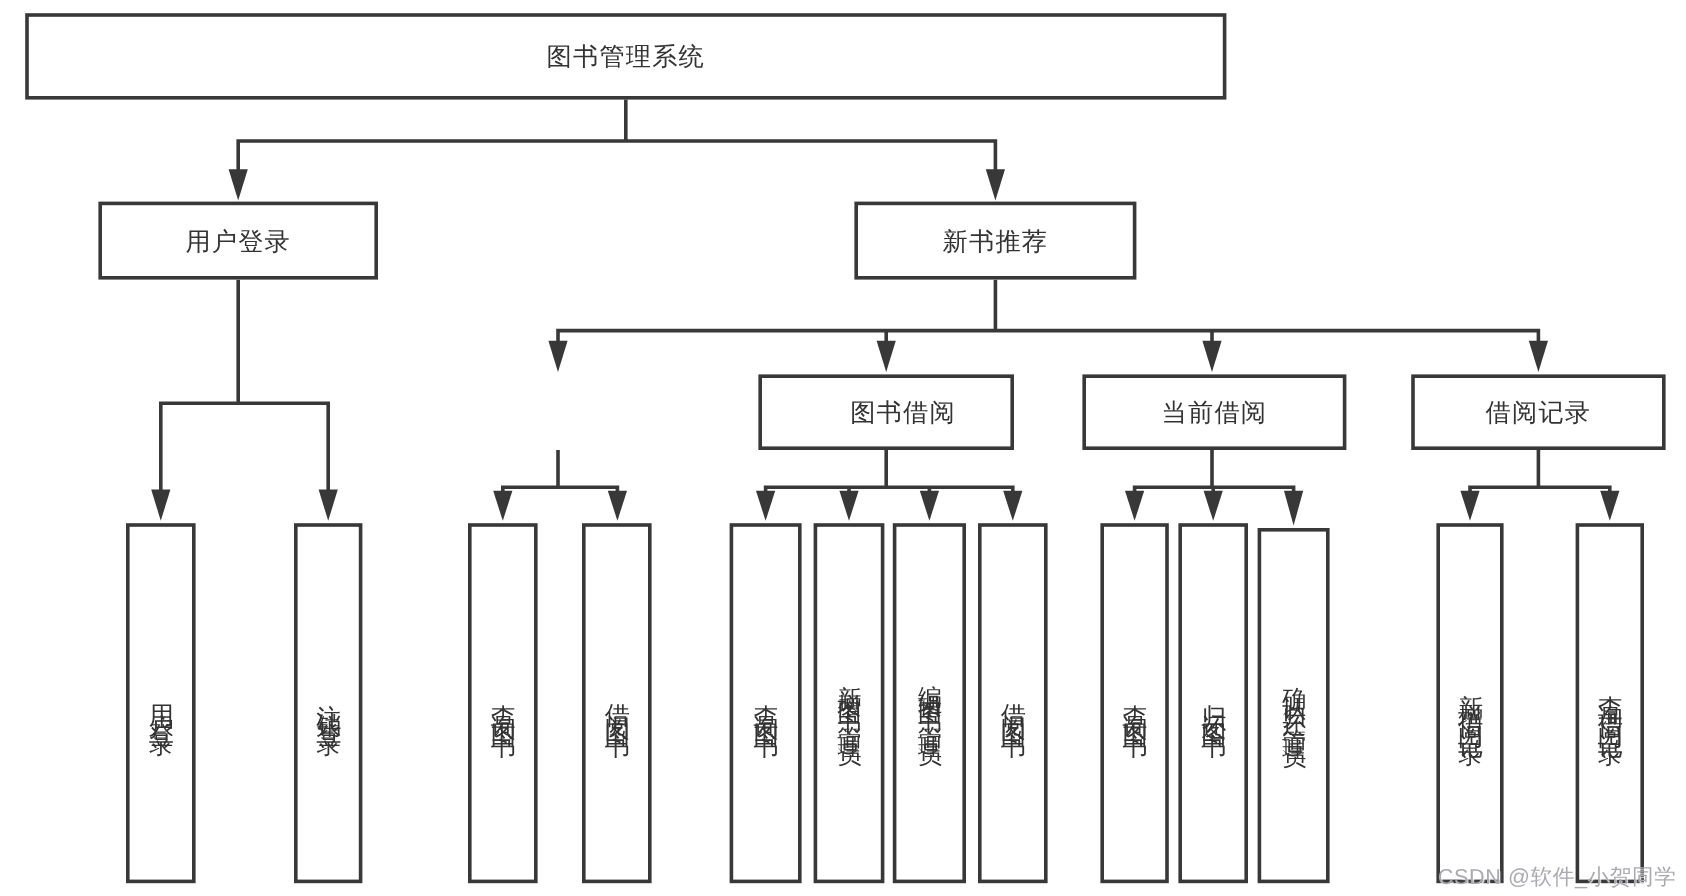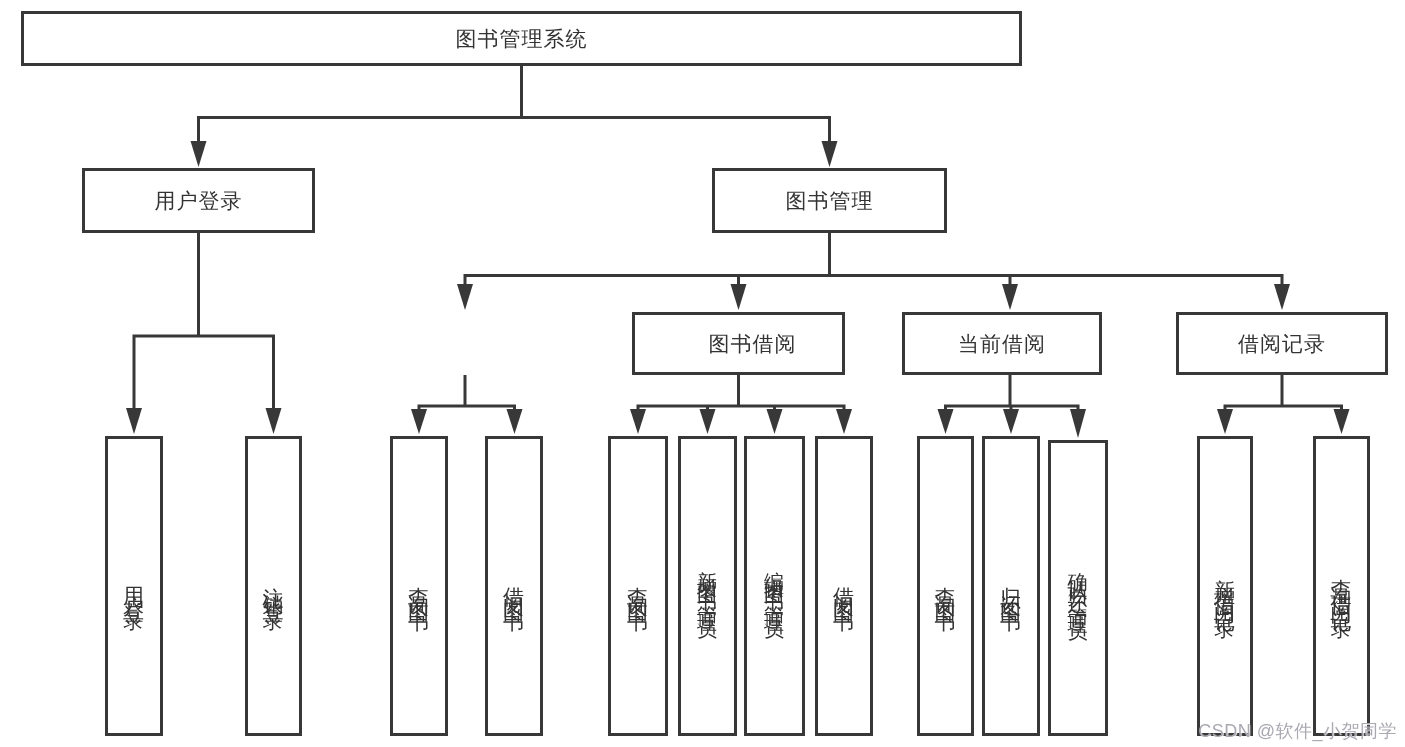--- a/index.html
+++ b/index.html
@@ -46,26 +46,26 @@
     letter-spacing: 1px;
   }
   .vnode span.vtxt {
     writing-mode: vertical-rl;
     text-orientation: mixed;
     letter-spacing: 8px;
     line-height: 1;
     white-space: nowrap;
   }
   
-  .n-root   { left: 21px;   top: 11px;  width: 1001px; height: 55px; }
+  .n-root   { left: 21px;   top: 11px;  width: 1001px; height: 72px; }
   .n-login  { left: 82px;   top: 168px; width: 233px;  height: 65px; }
   .n-mgmt   { left: 712px;  top: 168px; width: 235px;  height: 65px; }
   .n-rec    { left: 362px;  top: 312px; width: 206px;  height: 63px; }
   .n-borrow { left: 632px;  top: 312px; width: 213px;  height: 63px; padding-left: 28px; }
-  .n-cur    { left: 902px;  top: 312px; width: 200px;  height: 63px; }
+  .n-cur    { left: 902px;  top: 312px; width: 220px;  height: 63px; }
   .n-hist   { left: 1176px; top: 312px; width: 212px;  height: 63px; }
   .v1  { left: 105px;  top: 436px; width: 58px; height: 300px; }
   .v2  { left: 245px;  top: 436px; width: 57px; height: 300px; }
   .v3  { left: 390px;  top: 436px; width: 58px; height: 300px; }
   .v4  { left: 485px;  top: 436px; width: 58px; height: 300px; }
   .v5  { left: 608px;  top: 436px; width: 60px; height: 300px; }
   .v6  { left: 678px;  top: 436px; width: 59px; height: 300px; }
   .v7  { left: 744px;  top: 436px; width: 61px; height: 300px; }
   .v8  { left: 815px;  top: 436px; width: 58px; height: 300px; }
   .v9  { left: 917px;  top: 436px; width: 57px; height: 300px; }
@@ -139,21 +139,21 @@
   </svg>
 
   <div class="node n-root">
     <span>图书管理系统</span>
   </div>
 
   <div class="node n-login">
     <span>用户登录</span>
   </div>
   <div class="node n-mgmt">
-    <span>图书管理</span>
+    <span>新书推荐</span>
   </div>
 
   <div class="node n-borrow">
     <span>图书借阅</span>
   </div>
   <div class="node n-cur">
     <span>当前借阅</span>
   </div>
   <div class="node n-hist">
     <span>借阅记录</span>

